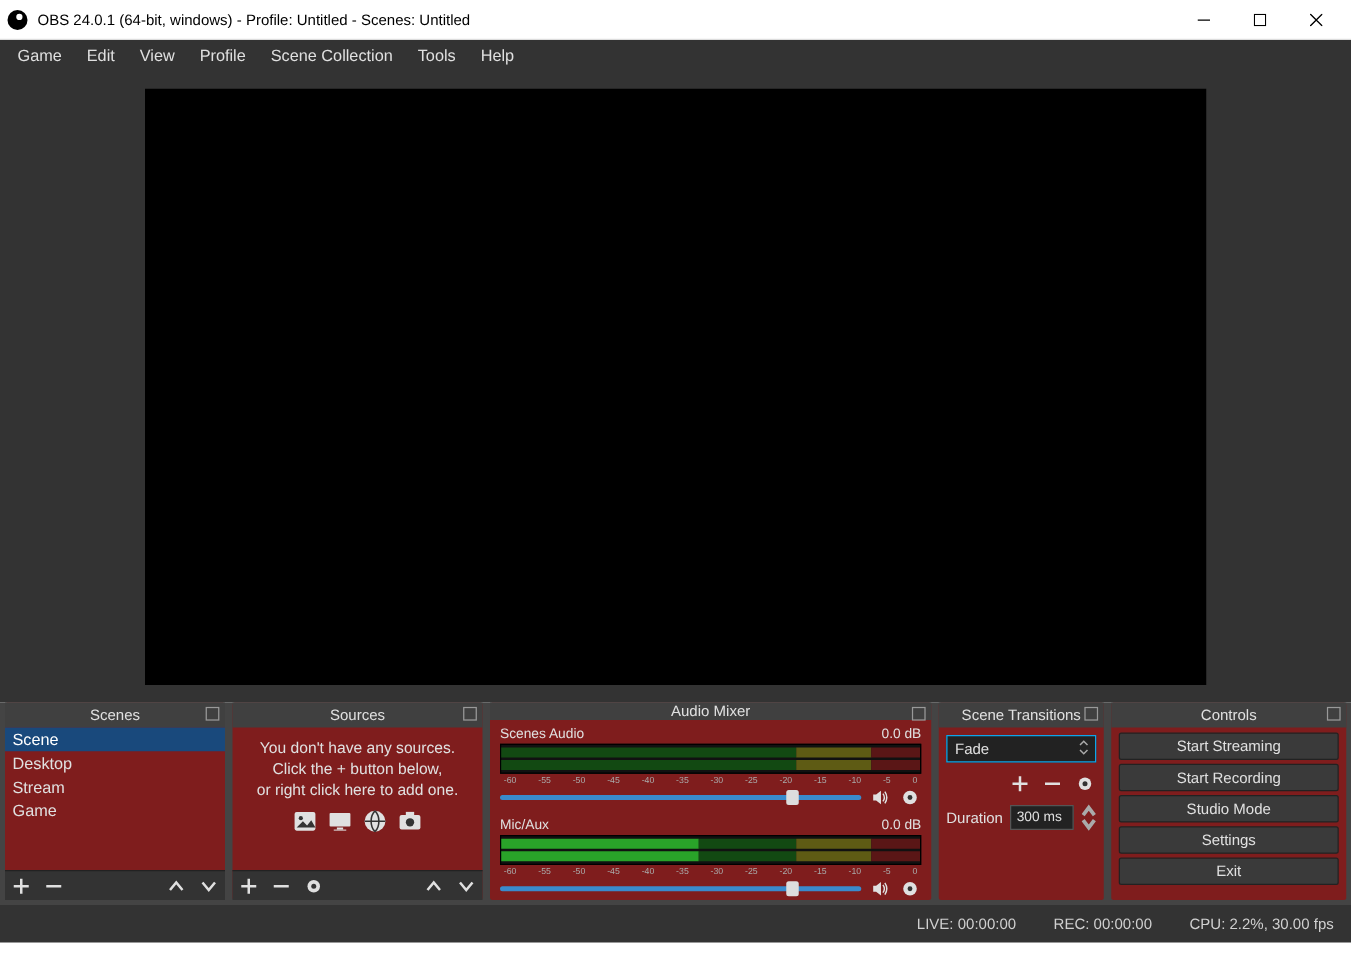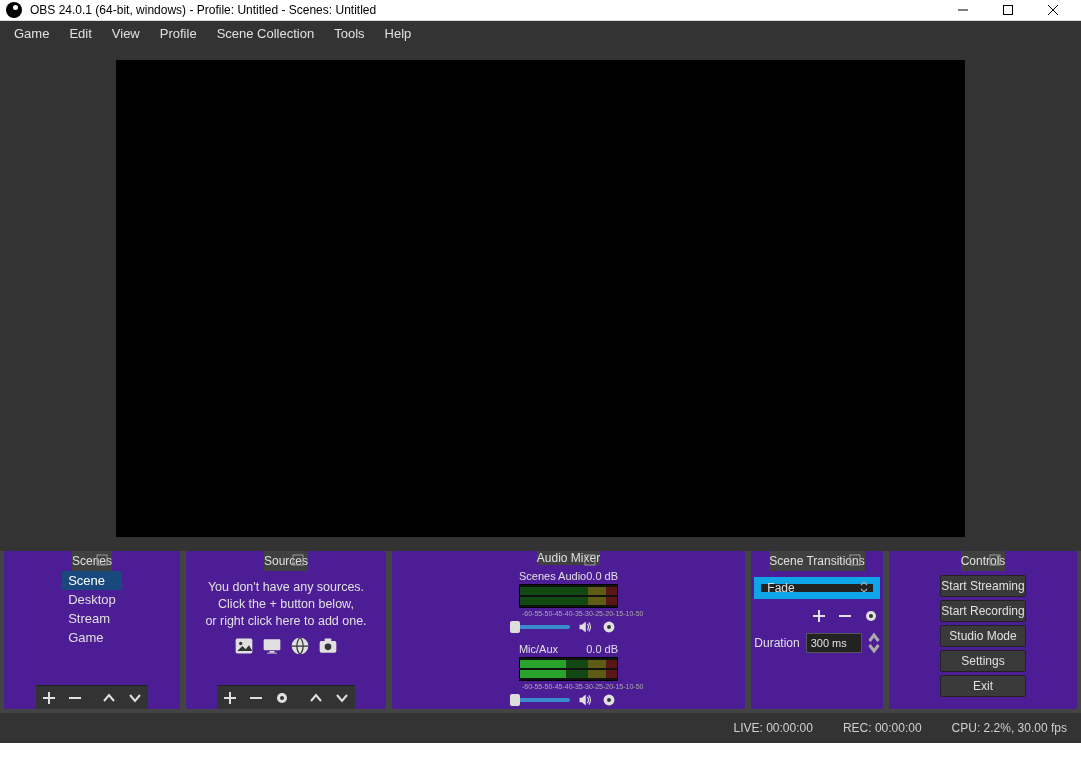--- a/index.html
+++ b/index.html
@@ -1,37 +1,37 @@
 <!DOCTYPE html>
 <html><head>
 <meta charset="utf-8">
 <style>
 * { margin: 0; padding: 0; box-sizing: border-box; font-family: "Segoe UI", Arial, sans-serif; }
 body { width: 1081px; height: 762px; background: #fff; overflow: hidden; }
 
 
-.titlebar { height: 21px; background: #fff; display: flex; align-items: center; padding: 0 6px; border-bottom: 1px solid #ddd; }
+.titlebar { height: 32px; background: #fff; display: flex; align-items: center; padding: 0 6px; border-bottom: 1px solid #ddd; }
 .titlebar .app-icon { width: 16px; height: 16px; border-radius: 50%; background: #000; margin-right: 8px; position: relative; }
 .titlebar .app-icon::after { content: ""; position: absolute; width:5px;height:5px;background:#fff;border-radius:50%;top:3px;left:7px;}
 .titlebar .title { font-size: 12px; color: #000; }
 .titlebar .spacer { flex: 1; }
 .winbtn { width: 45px; height: 30px; display:flex; align-items:center; justify-content:center; }
 .winbtn svg { width:10px; height:10px; stroke:#000; stroke-width:1; fill:none; }
 
 
 .menubar { height: 24px; background: #333; display: flex; align-items: center; padding: 0 4px; }
 .menubar .menuitem { color: #e0e0e0; font-size: 13px; padding: 3px 10px; cursor: pointer; }
 
 
 .main { background: #333; height: 506px; display:flex; align-items:center; justify-content:center; position:relative; }
 .preview { width: 849px; height: 477px; background: #000; }
 
 
 .docks { background: #444; display:flex; padding: 0 4px 4px 4px; gap: 6px; height: 162px; }
-.dock { background: #4c1d95; display:flex; flex-direction:column; border-radius:2px;align-items:center; }
+.dock { background: #7f1d1d; display:flex; flex-direction:column; border-radius:2px; }
 .dock-header { background:#404040; height:20px; display:flex; align-items:center; justify-content:center; position:relative; color:#e0e0e0; font-size:12px; }
 .dock-header .handle { position:absolute; right:4px; top:3px; width:12px; height:12px; }
 .dock-body { flex:1; position:relative; }
 .dock-toolbar { height:24px; background:#333; display:flex; align-items:center; padding:0 4px; gap:8px; border-top: 1px solid #222; }
 
 
 .scenes { width: 176px; }
 .scene-list { list-style:none; }
 .scene-list li { padding:2px 6px; font-size:13px; color:#e0e0e0; }
 .scene-list li.selected { background:#19497c; color:#fff; }
@@ -57,21 +57,21 @@
 .ticks { position:absolute; left:0; right:0; bottom:-10px; display:flex; justify-content:space-between; color:#aaa; font-size:7px; padding:0 2px; }
 .slider-row { display:flex; align-items:center; gap:6px; margin-top:10px; }
 .slider-track { flex:1; height:4px; background:#3a8acc; position:relative; border-radius:2px; }
 .slider-thumb { position:absolute; right:50px; top:-4px; width:10px; height:12px; background:#ddd; border-radius:2px; }
 .vol-icons { display:flex; gap:6px; }
 .vol-icons svg { width:18px; height:18px; fill:#e0e0e0; }
 
 
 .transitions { width: 132px; }
 .trans-body { padding:6px; display:flex; flex-direction:column; gap:8px; }
-.select-box { background:#222; color:#e0e0e0; border:7px solid #0ea5e9; height:22px; display:flex; align-items:center; padding:0 6px; font-size:12px; position:relative; }
+.select-box { background:#222; color:#e0e0e0; border:1px solid #0ea5e9; height:22px; display:flex; align-items:center; padding:0 6px; font-size:12px; position:relative; }
 .select-box .chev { position:absolute; right:4px; }
 .trans-btns { display:flex; justify-content:flex-end; gap:8px; }
 .trans-dur { display:flex; align-items:center; gap:6px; color:#e0e0e0; font-size:12px; }
 .spin { width:56px; background:#222; border:1px solid #555; height:20px; display:flex; align-items:center; padding:0 4px; font-size:11px; }
 .spinbtns { display:flex; flex-direction:column; }
 .spinbtns div { width:12px; height:10px; display:flex; align-items:center; justify-content:center; }
 
 
 .controls { width: 188px; }
 .ctrl-body { padding: 4px 6px; display:flex; flex-direction:column; gap:3px; }

